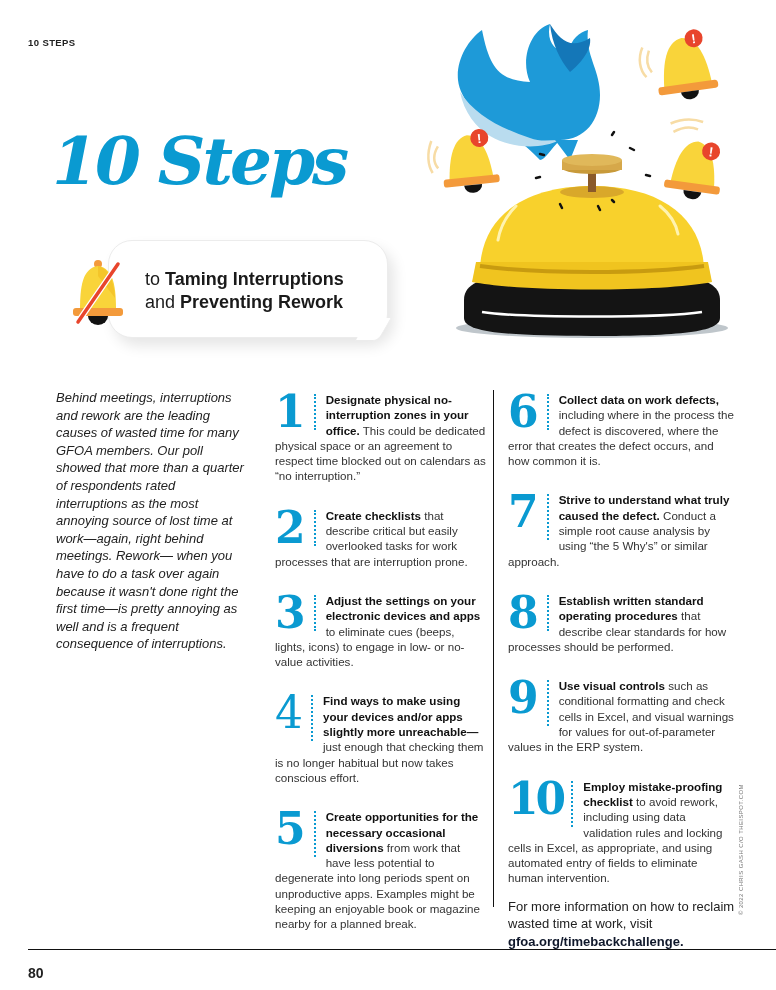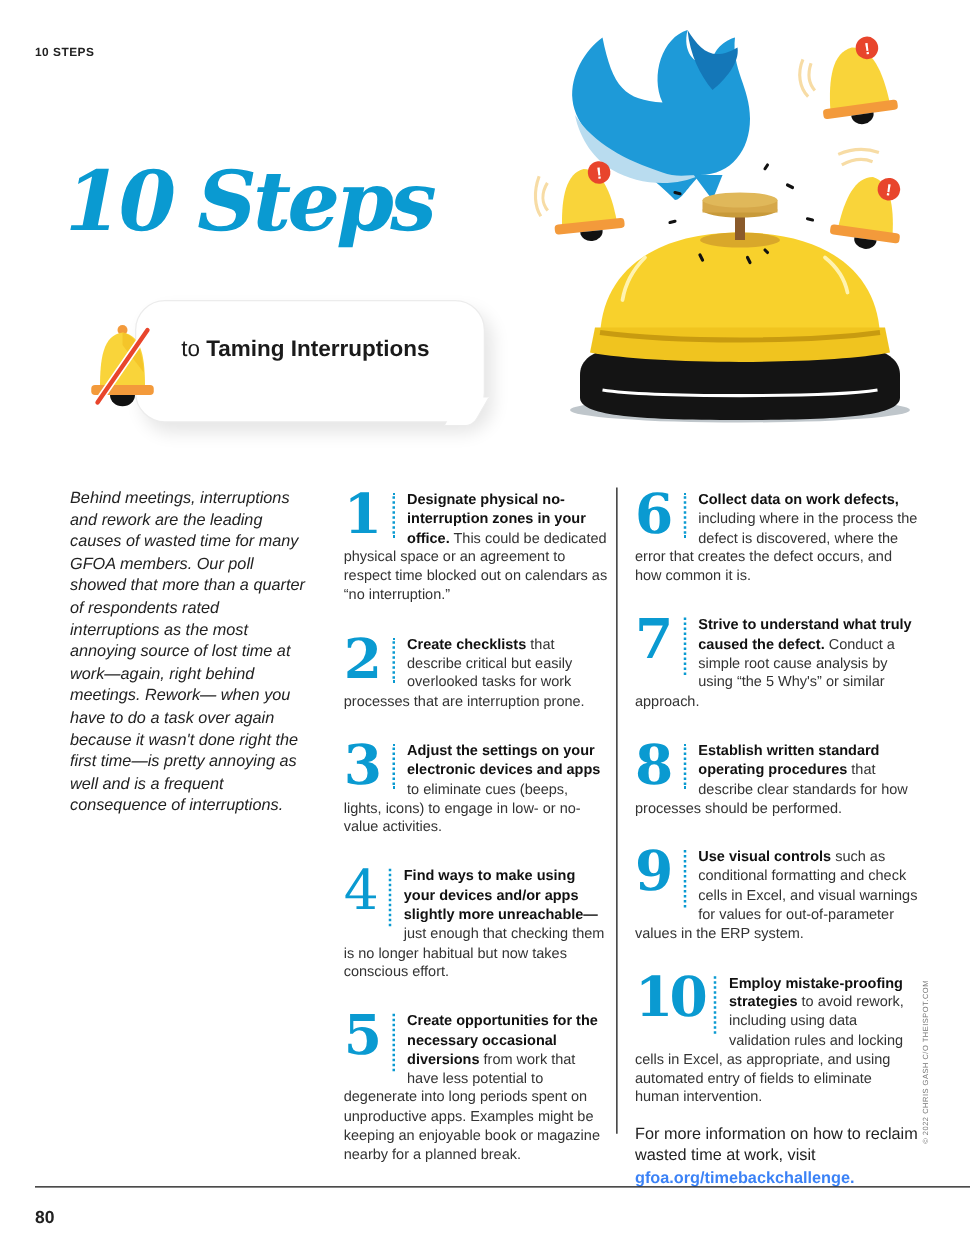--- a/index.html
+++ b/index.html
@@ -37,21 +37,21 @@
 
   .step { position:relative; font-size:11.6px; line-height:15.3px; color:#333; }
   .step .num { float:left; font-family:"DejaVu Serif", serif; font-weight:bold;
          color:#0a9ad1; font-size:44px; line-height:38px; height:40px;
          padding-right:8px; margin-top:1px; }
   .step .sep { float:left; width:0; height:36px; border-left:2px dotted #0a9ad1;
          margin:2px 10px 0 0; }
   .step b { color:#111; font-weight:bold; }
 
   .closing { font-size:13px; line-height:17.6px; color:#222; margin-top:12px; }
-  .closing b { color:#3b82f6; }
+  .closing b { color:#0f172a; }
 
   .credit { position:absolute; left:738px; top:915px; transform:rotate(-90deg);
          transform-origin:left top; font-size:6px; letter-spacing:0.4px; color:#777;
          white-space:nowrap; }
 
   .footer-rule { position:absolute; left:28px; top:949px; width:748px; height:1px; background:#111; }
   .page-num { position:absolute; left:28px; top:965px; font-size:14px; font-weight:bold; color:#222; }
 </style>
 </head>
 <body>
@@ -66,20 +66,21 @@
   <circle cx="30" cy="6" r="4" fill="#f39a3b"></circle>
   <path d="M12 52 C12 30 14 10 30 8 C46 10 48 30 48 52 Z" fill="#f9d43a"></path>
   <path d="M30 8 C40 10 46 22 47 40 L30 18 Z" fill="#f4c52a"></path>
   <rect x="5" y="50" width="50" height="8" rx="3" fill="#f39a3b"></rect>
   <path d="M20 58 a10 9 0 0 0 20 0 Z" fill="#111"></path>
   <line x1="10" y1="64" x2="50" y2="6" stroke="#ffffff" stroke-width="6" stroke-linecap="round"></line>
   <line x1="10" y1="64" x2="50" y2="6" stroke="#e8452c" stroke-width="3.5" stroke-linecap="round"></line>
 </svg>
 <div class="bubble-text">
   <div><span>to </span><b>Taming Interruptions</b></div>
+  <div><span>and </span><b>Preventing Rework</b></div>
 </div>
 
 <svg class="illustration" viewBox="0 0 356 350">
 
   <g>
     <path d="M62 30 C70 70 80 80 110 82 C100 60 110 30 130 24 C125 45 140 55 150 50 C150 40 160 32 168 30 C165 55 180 70 180 95 C180 120 165 140 140 140 C130 150 125 160 120 160 C110 150 100 140 80 130 C60 120 40 100 38 80 C36 60 48 40 62 30 Z" fill="#1e9ad8"></path>
     <path d="M130 24 C140 40 150 50 170 38 C172 50 160 64 150 72 C140 60 132 44 130 24 Z" fill="#1477b8"></path>
     <path d="M40 92 C55 115 80 128 110 138 C120 142 130 140 140 140 C120 150 90 148 70 136 C56 128 44 112 40 92 Z" fill="#b9dcef"></path>
     <path d="M135 140 L150 160 L158 140 Z" fill="#1e9ad8"></path>
   </g>
@@ -181,21 +182,21 @@
   <div class="step" style="margin-bottom:24px;">
     <span class="num">8</span><span class="sep"></span>
     <b>Establish written standard operating procedures</b><span> that describe clear standards for how processes should be performed.</span>
   </div>
   <div class="step" style="margin-bottom:24px;">
     <span class="num">9</span><span class="sep" style="height:46px;"></span>
     <b>Use visual controls</b><span> such as conditional formatting and check cells in Excel, and visual warnings for values for out-of-parameter values in the ERP system.</span>
   </div>
   <div class="step">
     <span class="num" style="letter-spacing:-3px;">10</span><span class="sep" style="height:46px;"></span>
-    <b>Employ mistake-proofing strategies</b><span> to avoid rework, including using data validation rules and locking cells in Excel, as appropriate, and using automated entry of fields to eliminate human intervention.</span>
+    <b>Employ mistake-proofing checklist</b><span> to avoid rework, including using data validation rules and locking cells in Excel, as appropriate, and using automated entry of fields to eliminate human intervention.</span>
   </div>
   <div class="closing">
     <span>For more information on how to reclaim wasted time at work, visit </span><b>gfoa.org/timebackchallenge.</b>
   </div>
 </div>
 
 <div class="credit">© 2022 CHRIS GASH C/O THEISPOT.COM</div>
 
 <div class="footer-rule"></div>
 <div class="page-num">80</div>

